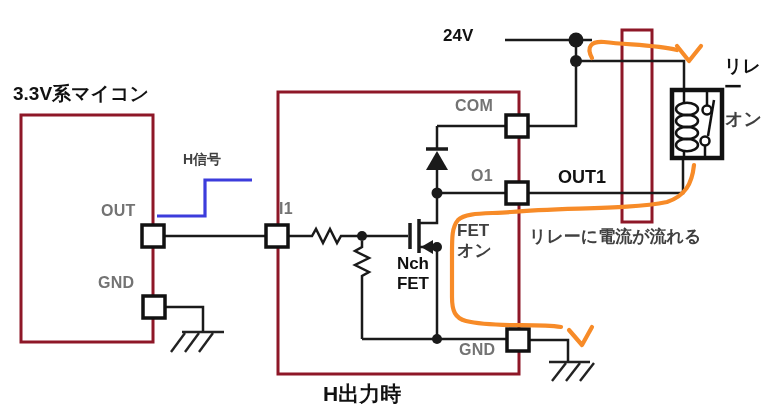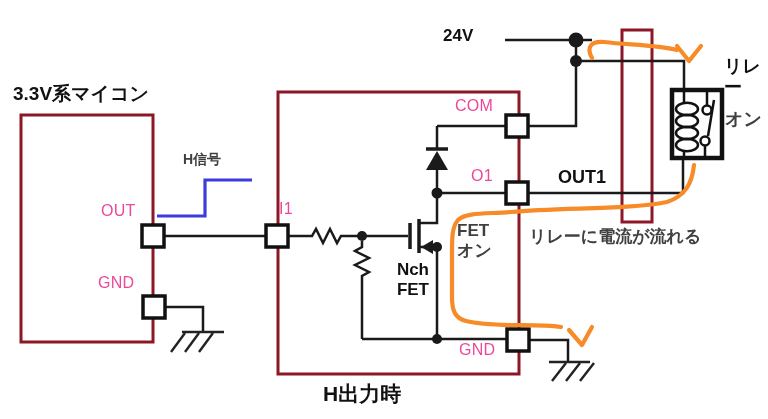--- a/index.html
+++ b/index.html
@@ -4,21 +4,21 @@
 <style>
   html,body{margin:0;padding:0;background:#fff;}
   #stage{
     position:relative;width:768px;height:419px;background:#ffffff;overflow:hidden;
     font-family:"Liberation Sans","DejaVu Sans",sans-serif;
   }
   #stage svg{position:absolute;left:0;top:0;}
   .lbl{position:absolute;color:#111;white-space:pre-line;line-height:1.15;}
   .bold{font-weight:bold;}
   .blue{color:#404040;}
-  .pin-font{font-size:16px;color:#ec4899;font-weight:400;letter-spacing:.3px;}
+  .pin-font{font-size:16px;color:#737373;font-weight:700;letter-spacing:.3px;}
 </style>
 </head>
 <body>
 
 <div id="stage">
 
   <svg width="768" height="419" viewBox="0 0 768 419">
 
     <rect x="21" y="115" width="132" height="227" fill="none" stroke="#8e1727" stroke-width="3"></rect>
     <rect x="278" y="92" width="241" height="282" fill="none" stroke="#8e1727" stroke-width="3"></rect>
@@ -118,21 +118,21 @@
     </g>
   </svg>
 
   <div class="lbl bold" style="left:13px;top:83px;font-size:19px;">3.3V系マイコン</div>
   <div class="lbl bold blue" style="left:183px;top:151px;font-size:14px;">H信号</div>
   <div class="lbl pin-font" style="left:101px;top:202px;">OUT</div>
   <div class="lbl pin-font" style="left:98px;top:274px;">GND</div>
   <div class="lbl pin-font" style="left:279px;top:200px;">I1</div>
   <div class="lbl pin-font" style="left:455px;top:97px;">COM</div>
   <div class="lbl pin-font" style="left:471px;top:167px;">O1</div>
-  <div class="lbl bold" style="left:383px;top:260px;font-size:17px;width:46px;text-align:right;">Nch
+  <div class="lbl bold" style="left:383px;top:254px;font-size:17px;width:46px;text-align:right;">Nch
 FET</div>
   <div class="lbl bold blue" style="left:457px;top:221px;font-size:17px;">FET
 オン</div>
   <div class="lbl bold" style="left:558px;top:167px;font-size:18px;">OUT1</div>
   <div class="lbl pin-font" style="left:459px;top:341px;">GND</div>
   <div class="lbl bold" style="left:443px;top:26px;font-size:17px;">24V</div>
   <div class="lbl bold" style="left:692px;top:56px;font-size:18px;margin-left:32px;">リレー</div>
   <div class="lbl bold blue" style="left:725px;top:109px;font-size:18px;">オン</div>
   <div class="lbl bold" style="left:323px;top:382px;font-size:21px;">H出力時</div>
   <div class="lbl bold blue" style="left:529px;top:227px;font-size:17px;">リレーに電流が流れる</div>

